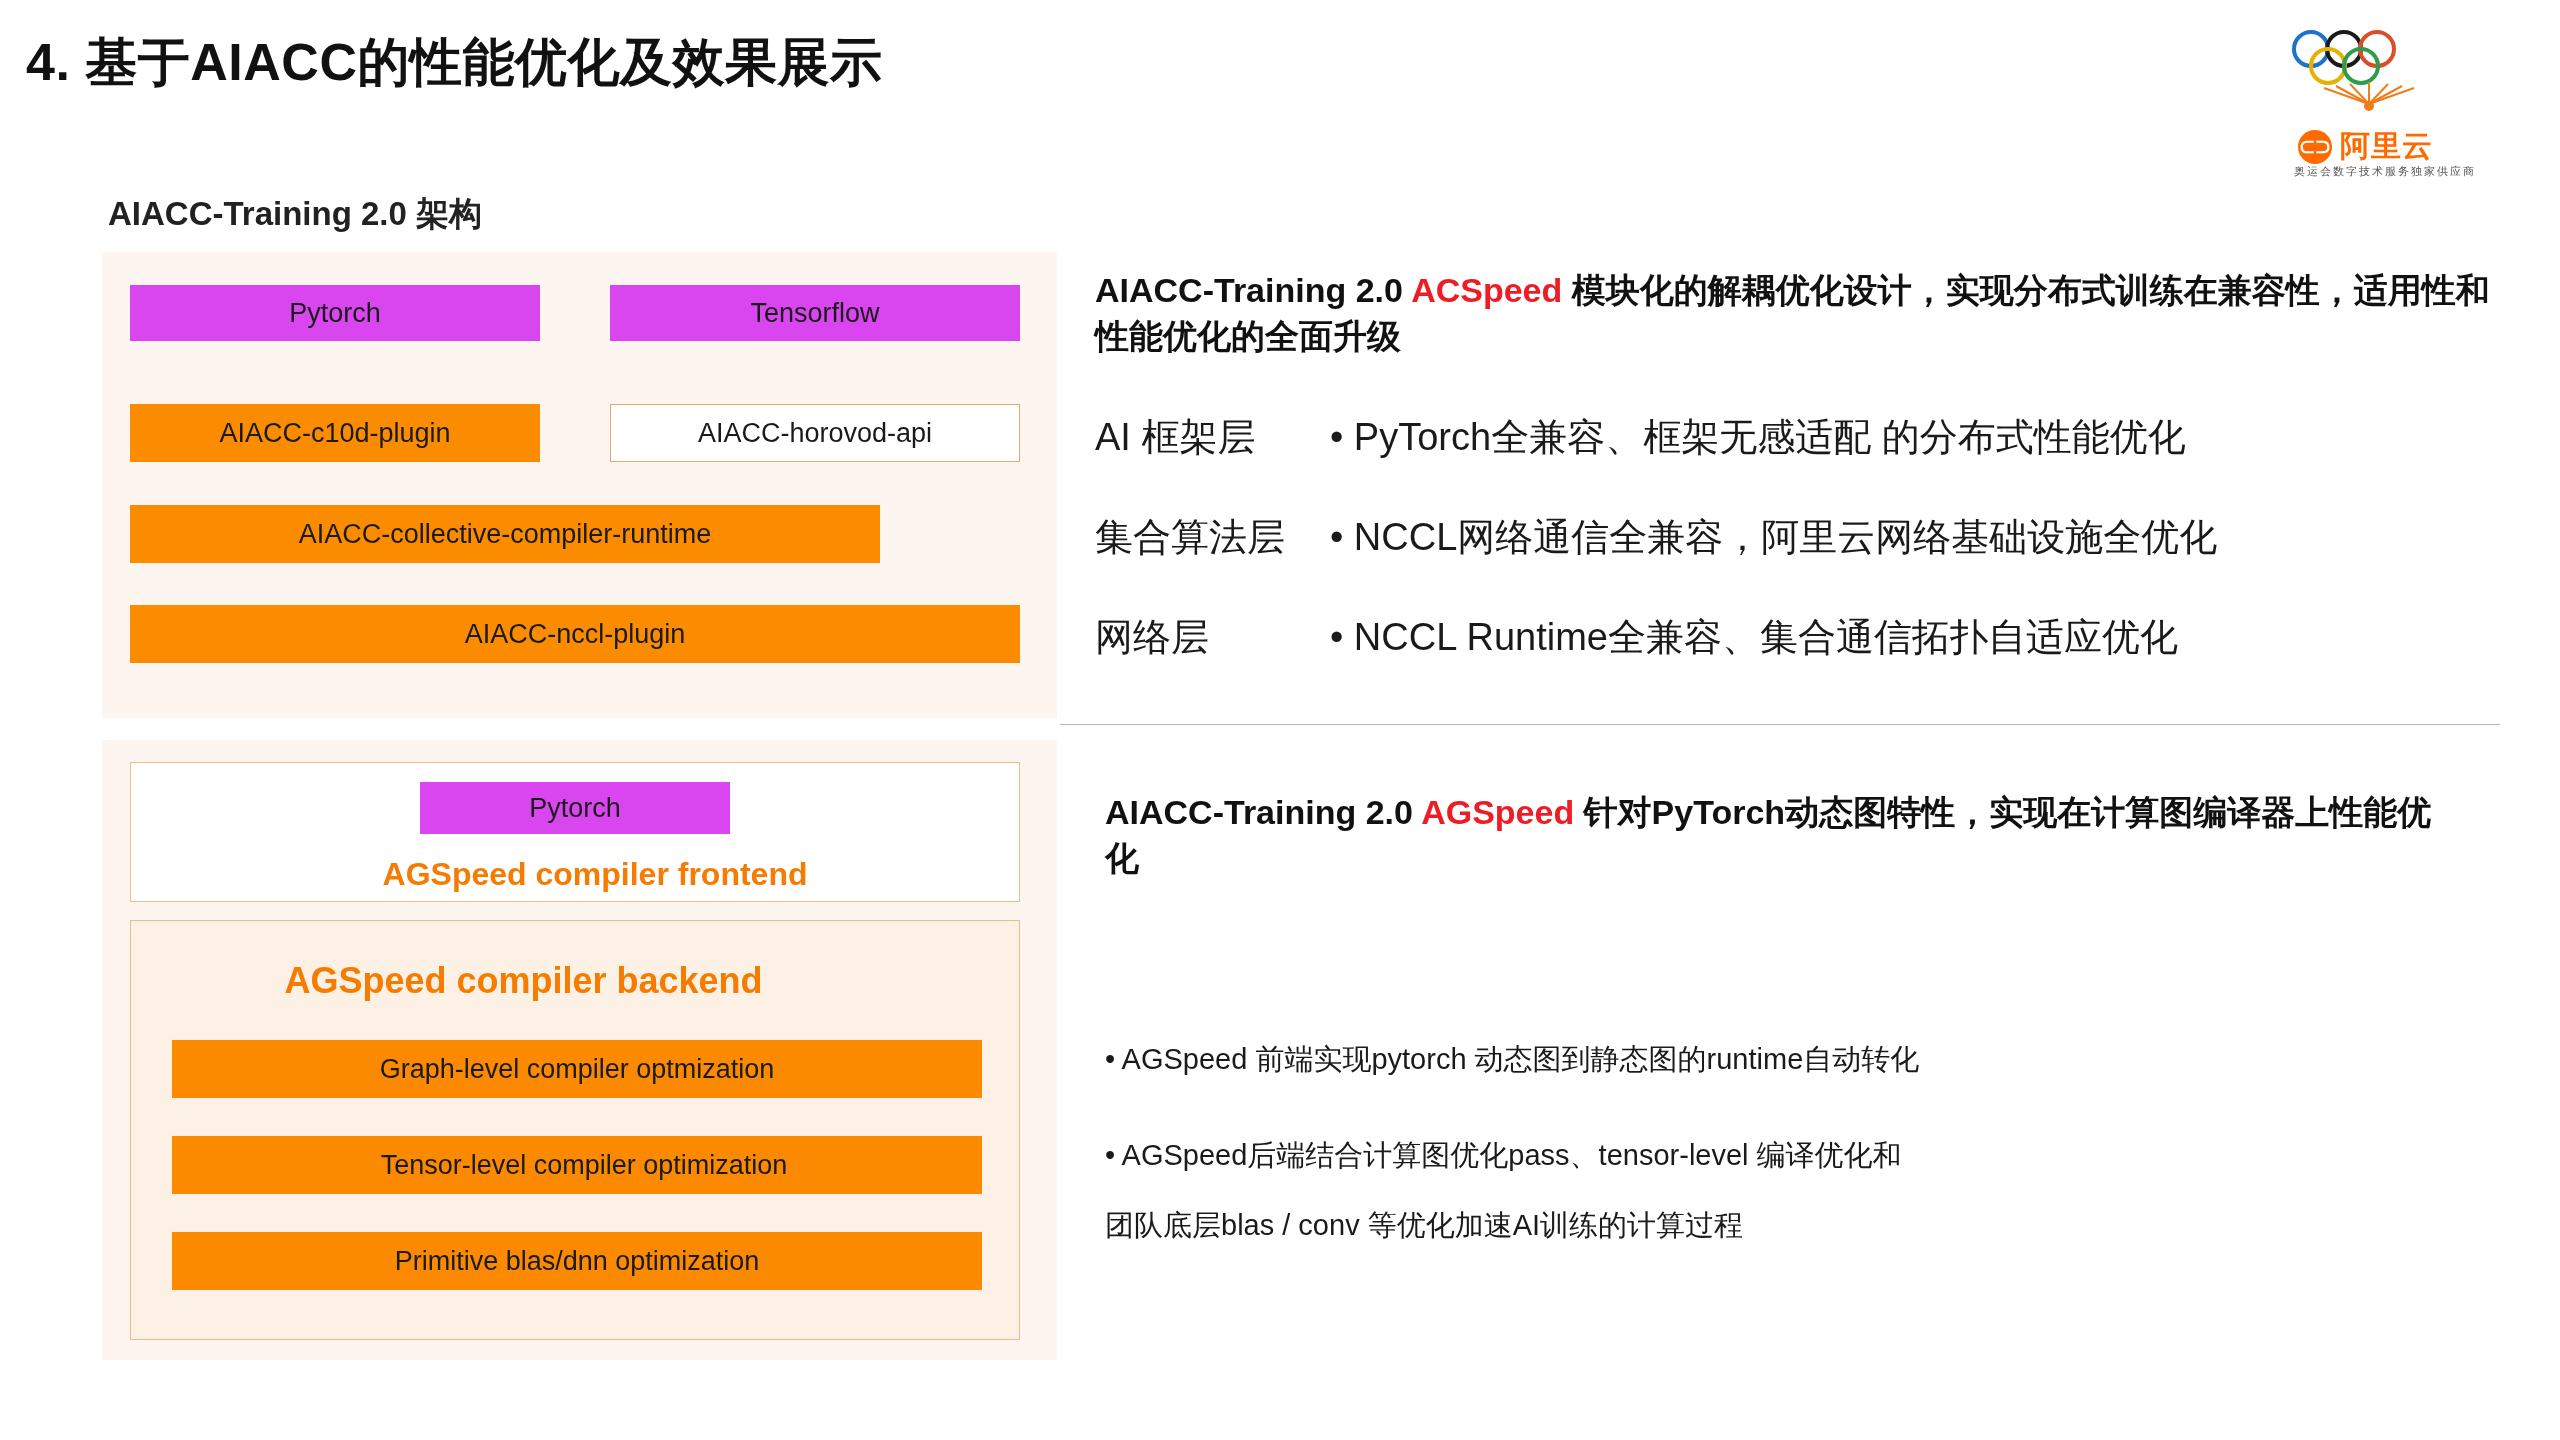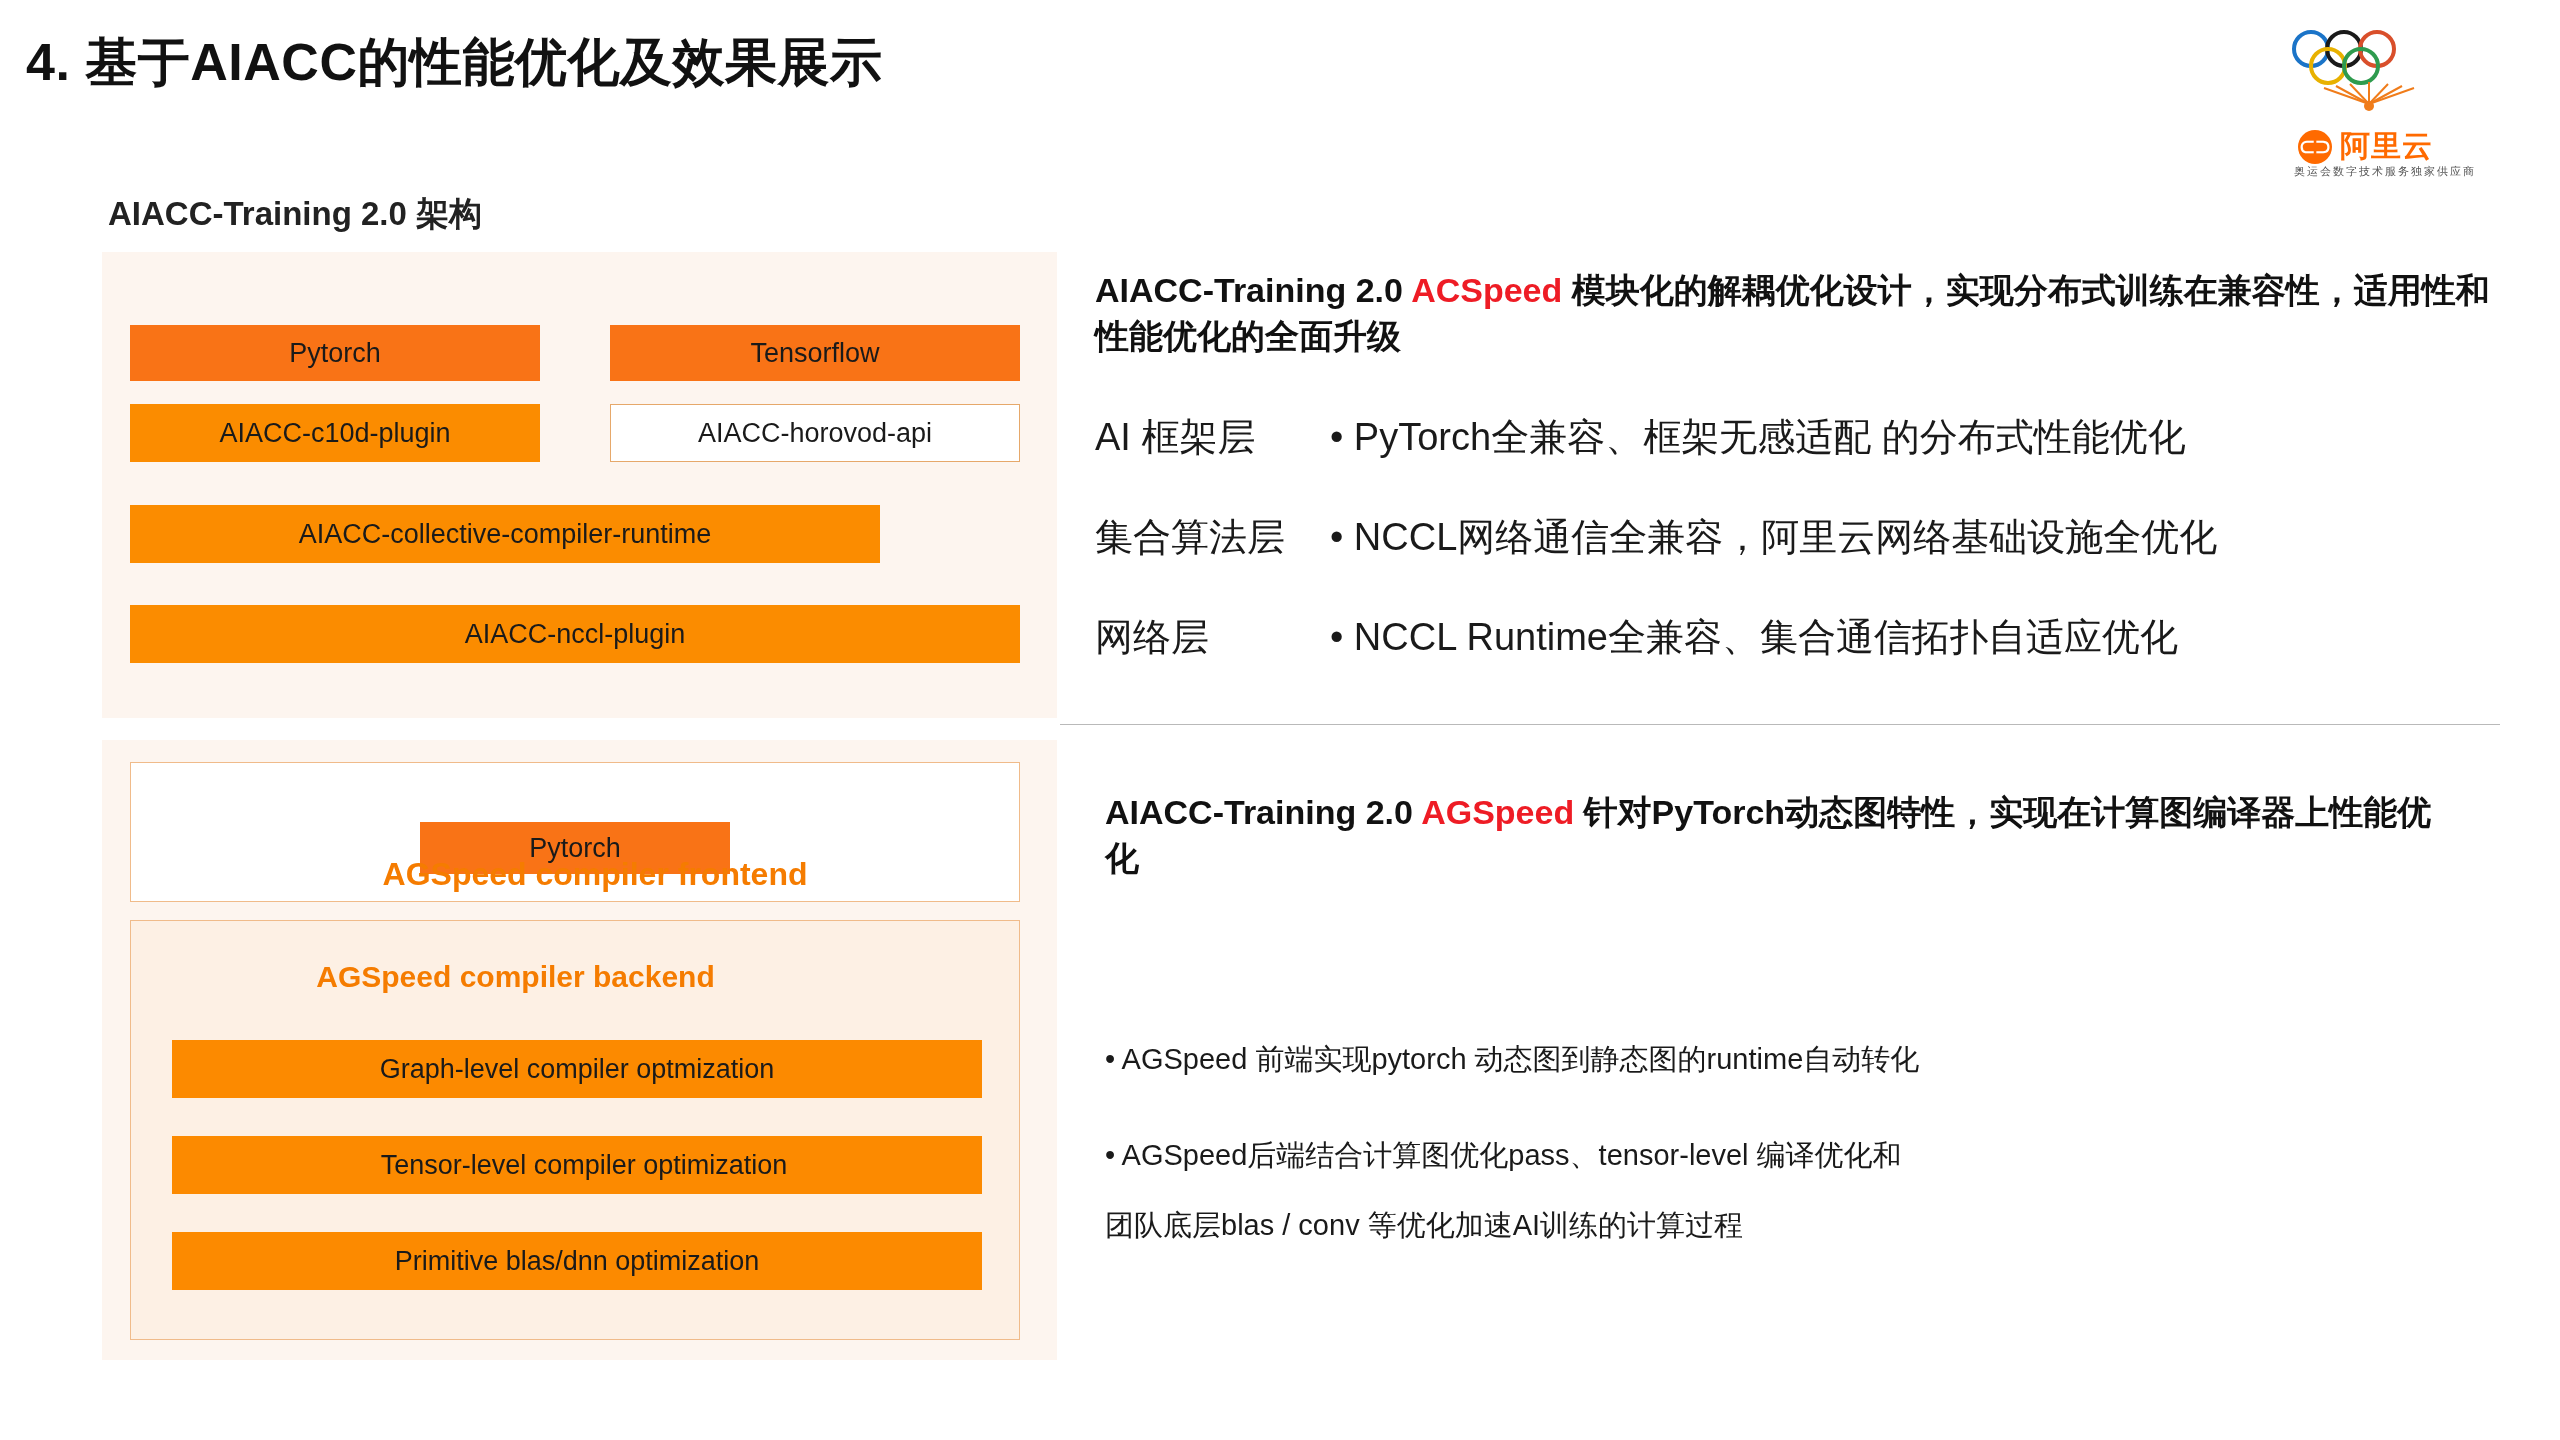--- a/index.html
+++ b/index.html
@@ -132,21 +132,21 @@
   .box {
     position: absolute;
     box-sizing: border-box;
     display: flex;
     align-items: center;
     justify-content: center;
     font-size: 27px;
     color: #1a1a1a;
     text-align: center;
   }
-  .box.amber   { background: #f97316; margin-top: 40px; }
+  .box.amber   { background: #d946ef; }
   .box.orange  { background: #fb8c00; }
   .box.orange2 { background: #fc8a00; }
   .box.white   { background: #ffffff; border: 1px solid #e6a86a; }
 
   
   .b-pytorch     { left: 130px; top: 285px; width: 410px; height: 56px; }
   .b-tensorflow  { left: 610px; top: 285px; width: 410px; height: 56px; }
   .b-c10d        { left: 130px; top: 404px; width: 410px; height: 58px; }
   .b-horovod     { left: 610px; top: 404px; width: 410px; height: 58px; }
   .b-collective  { left: 130px; top: 505px; width: 750px; height: 58px; }
@@ -181,25 +181,25 @@
     left: 130px;
     top: 920px;
     width: 890px;
     height: 420px;
     background: #fdf0e4;
     border: 1px solid #f0bb8a;
     box-sizing: border-box;
   }
   .backend-title {
     position: absolute;
-    left: 130px;
+    left: 138px;
     top: 960px;
     width: 771px;
     text-align: center;
-    font-size: 30px;
+    font-size: 36px;
     font-weight: bold;
     color: #f57c00;
   }
   .b-graph  { left: 172px; top: 1040px; width: 810px; height: 58px; }
   .b-tensor { left: 172px; top: 1136px; width: 810px; height: 58px; padding-left: 14px; }
   .b-prim   { left: 172px; top: 1232px; width: 810px; height: 58px; }
 
   
   .divider {
     position: absolute;

